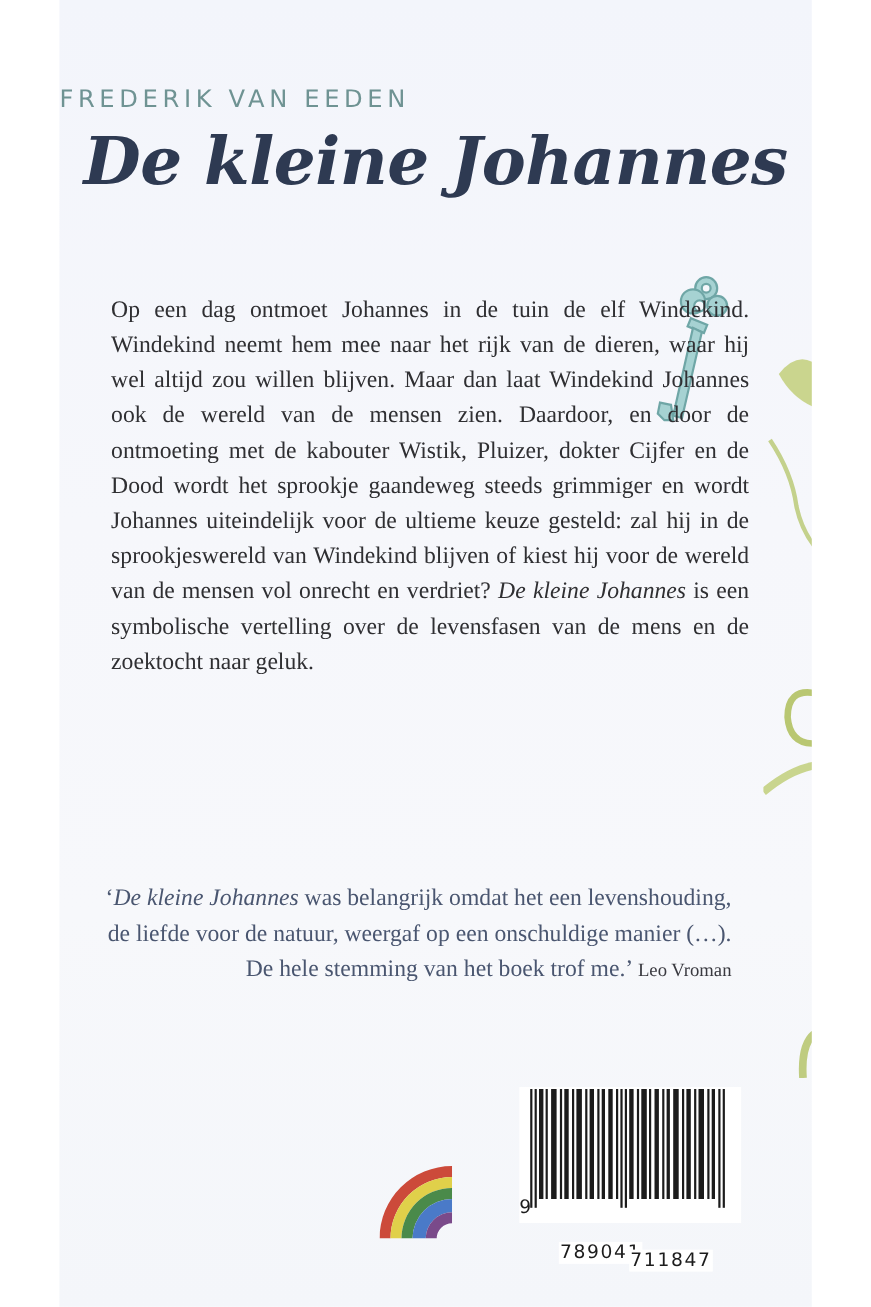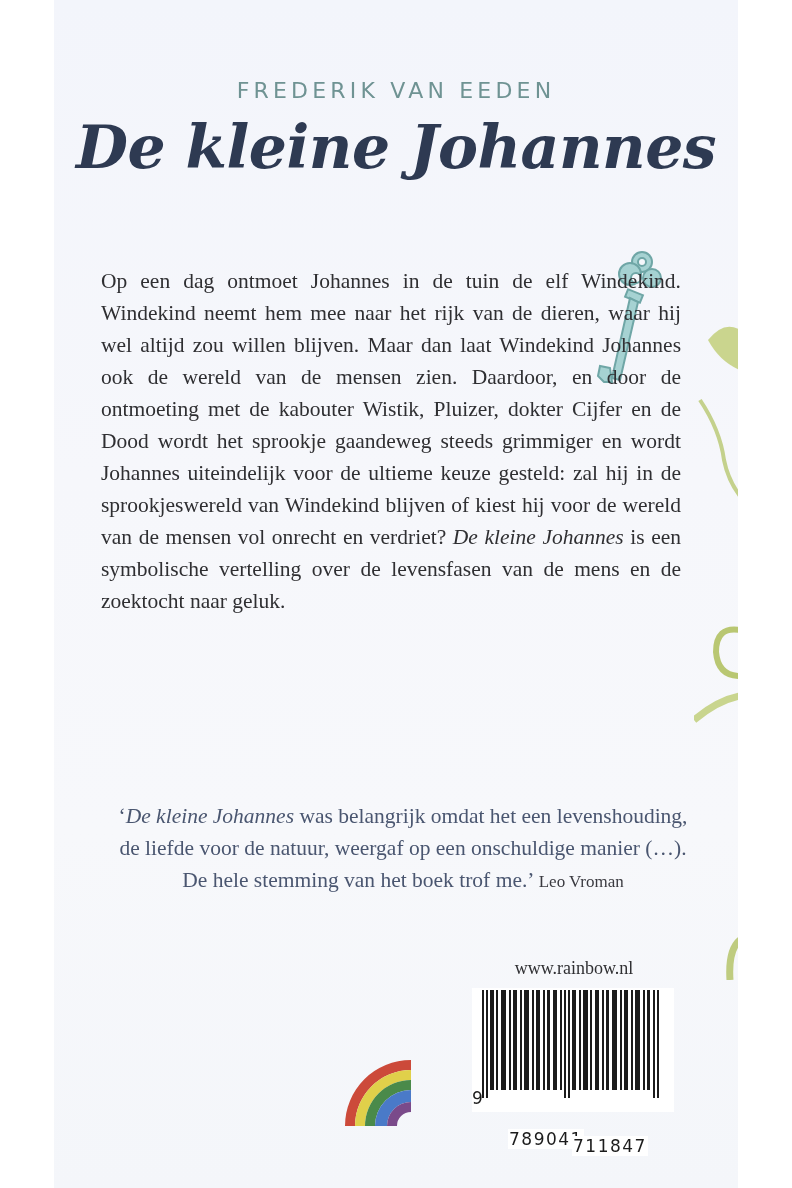--- a/index.html
+++ b/index.html
@@ -17,21 +17,20 @@
     width: 684px;
     height: 1188px;
     background: linear-gradient(180deg, #f3f5fb 0%, #f6f7fb 40%, #f7f8fb 70%, #f4f6fa 100%);
     overflow: hidden;
   }
   .author {
     position: absolute;
     left: 0;
     width: 684px;
     top: 78px;
-    text-align: center;
     font-family: "DejaVu Sans", sans-serif;
     font-size: 22px;
     letter-spacing: 4.2px;
     color: #6f9393;
     font-weight: normal;
   }
   .title {
     position: absolute;
     left: 0;
     width: 684px;
@@ -54,28 +53,28 @@
     line-height: 32px;
     color: #2f2f32;
     text-align: justify;
     text-align-last: left;
   }
   .body-text p { margin: 0; }
   .body-text p + p { margin-top: 32px; }
   .body-text em { font-style: italic; }
   .quote {
     position: absolute;
-    left: 59px;
+    left: 31px;
     top: 800px;
     width: 580px;
     font-family: "Liberation Serif", serif;
     font-size: 21.5px;
     line-height: 32px;
     color: #4a5670;
-    text-align: center;
+    text-align: right;
   }
   .quote em { font-style: italic; }
   .quote .attribution {
     font-size: 17px;
     color: #3a3a40;
   }
   .url {
     position: absolute;
     left: 420px;
     top: 958px;
@@ -149,21 +148,20 @@
       <path d="M46 640 Q34 650 36 680" stroke="#bfcc80" stroke-width="7" fill="none"></path>
     </svg>
   </div>
 
   <div class="body-text">
     <p><span>Op een dag ontmoet Johannes in de tuin de elf Windekind. Windekind neemt hem mee naar het rijk van de dieren, waar hij wel altijd zou willen blijven. Maar dan laat Windekind Johannes ook de wereld van de mensen zien. Daardoor, en door de ontmoeting met de kabouter Wistik, Pluizer, dokter Cijfer en de Dood wordt het sprookje gaandeweg steeds grimmiger en wordt Johannes uiteindelijk voor de ultieme keuze gesteld: zal hij in de sprookjeswereld van Windekind blijven of kiest hij voor de wereld van de mensen vol onrecht en verdriet? </span><em>De kleine Johannes</em><span> is een symbolische vertelling over de levensfasen van de mens en de zoektocht naar geluk.</span></p>
   </div>
 
   <div class="quote"><span>‘</span><em>De kleine Johannes</em><span> was belangrijk omdat het een levenshouding, de liefde voor de natuur, weergaf op een onschuldige manier (…). De hele stemming van het boek trof me.’</span><span class="attribution"> Leo Vroman</span></div>
 
-  <div class="url">www.rainbow.nl</div>
 
   <div class="rainbow">
     <svg width="66" height="66" viewBox="0 0 66 66">
       <path d="M66 0 A66 66 0 0 0 0 66 L10 66 A56 56 0 0 1 66 10 Z" fill="#cc4a3a"></path>
       <path d="M66 10 A56 56 0 0 0 10 66 L20 66 A46 46 0 0 1 66 20 Z" fill="#e0d04a"></path>
       <path d="M66 20 A46 46 0 0 0 20 66 L30 66 A36 36 0 0 1 66 30 Z" fill="#4a8a4a"></path>
       <path d="M66 30 A36 36 0 0 0 30 66 L42 66 A24 24 0 0 1 66 42 Z" fill="#4a7ac8"></path>
       <path d="M66 42 A24 24 0 0 0 42 66 L52 66 A14 14 0 0 1 66 52 Z" fill="#7a4a8a"></path>
     </svg>
   </div>

